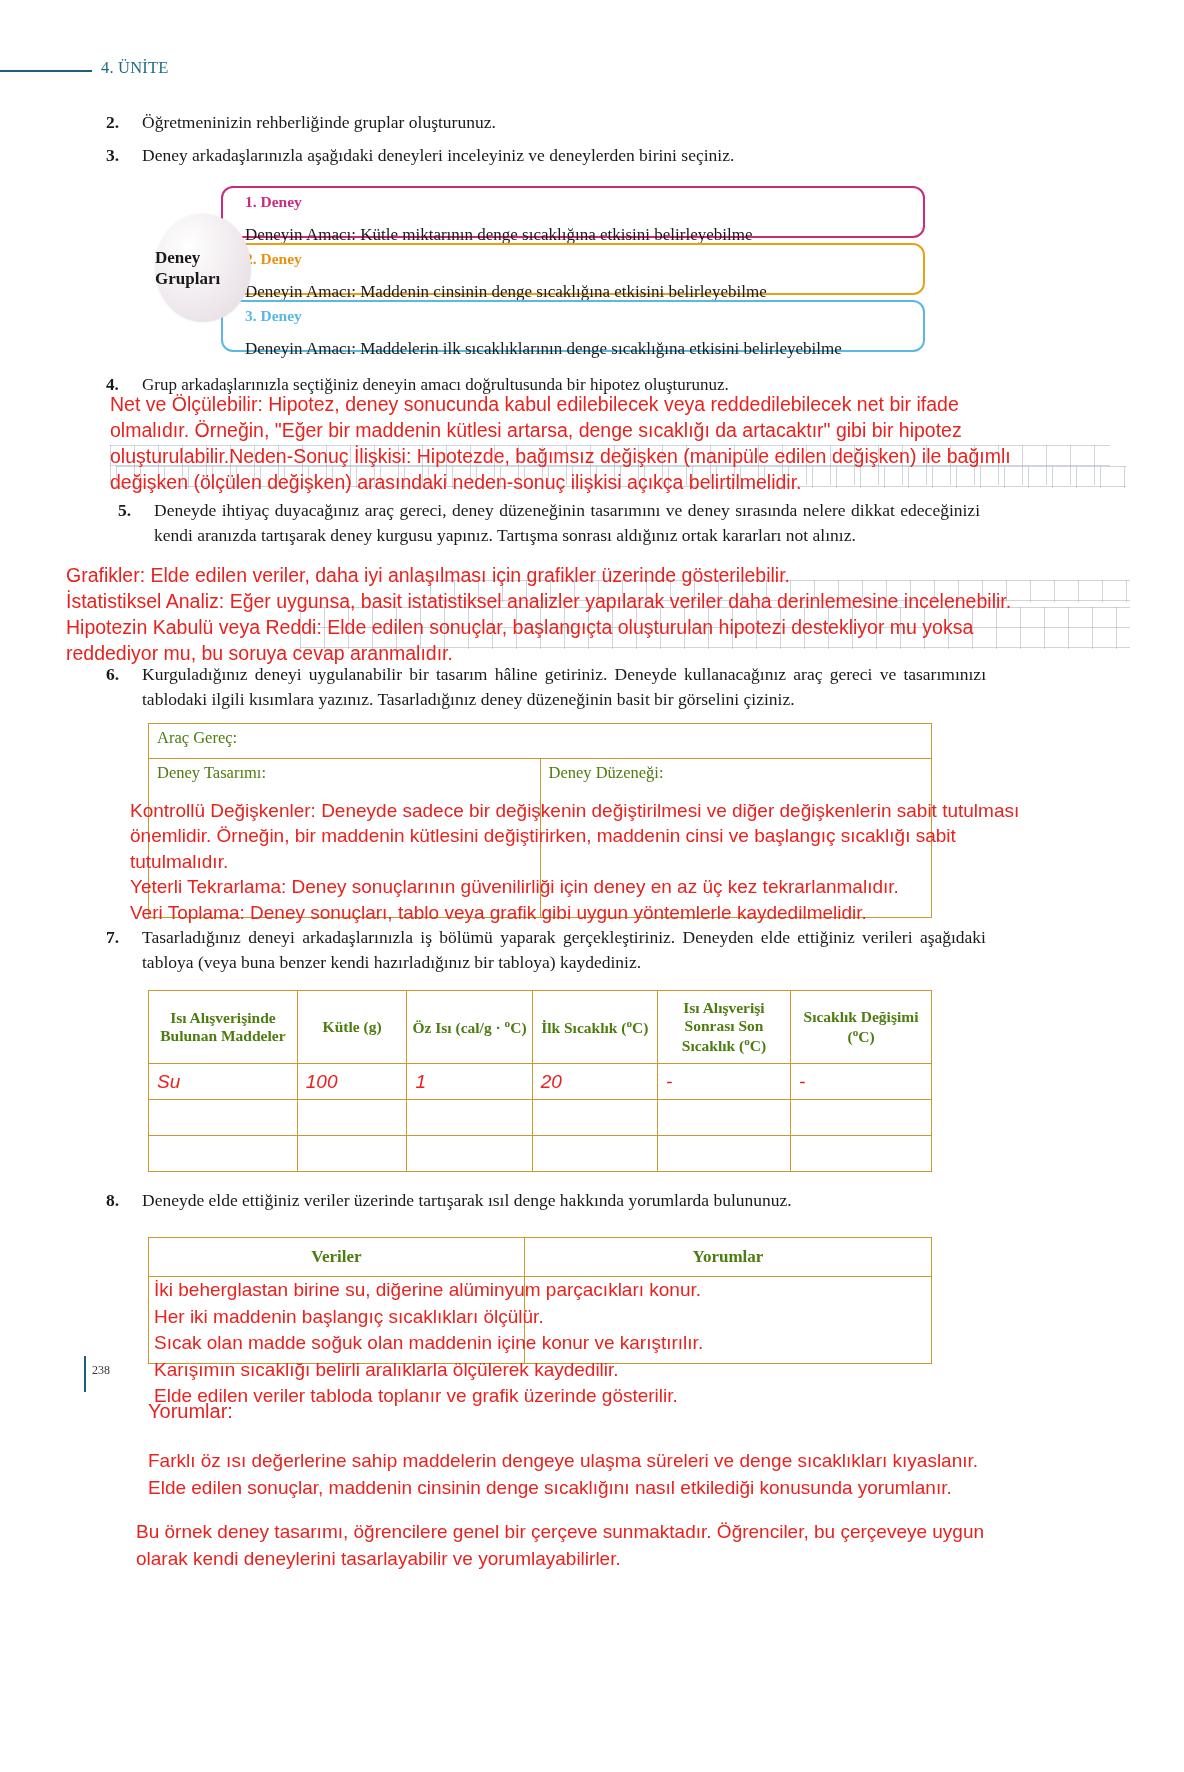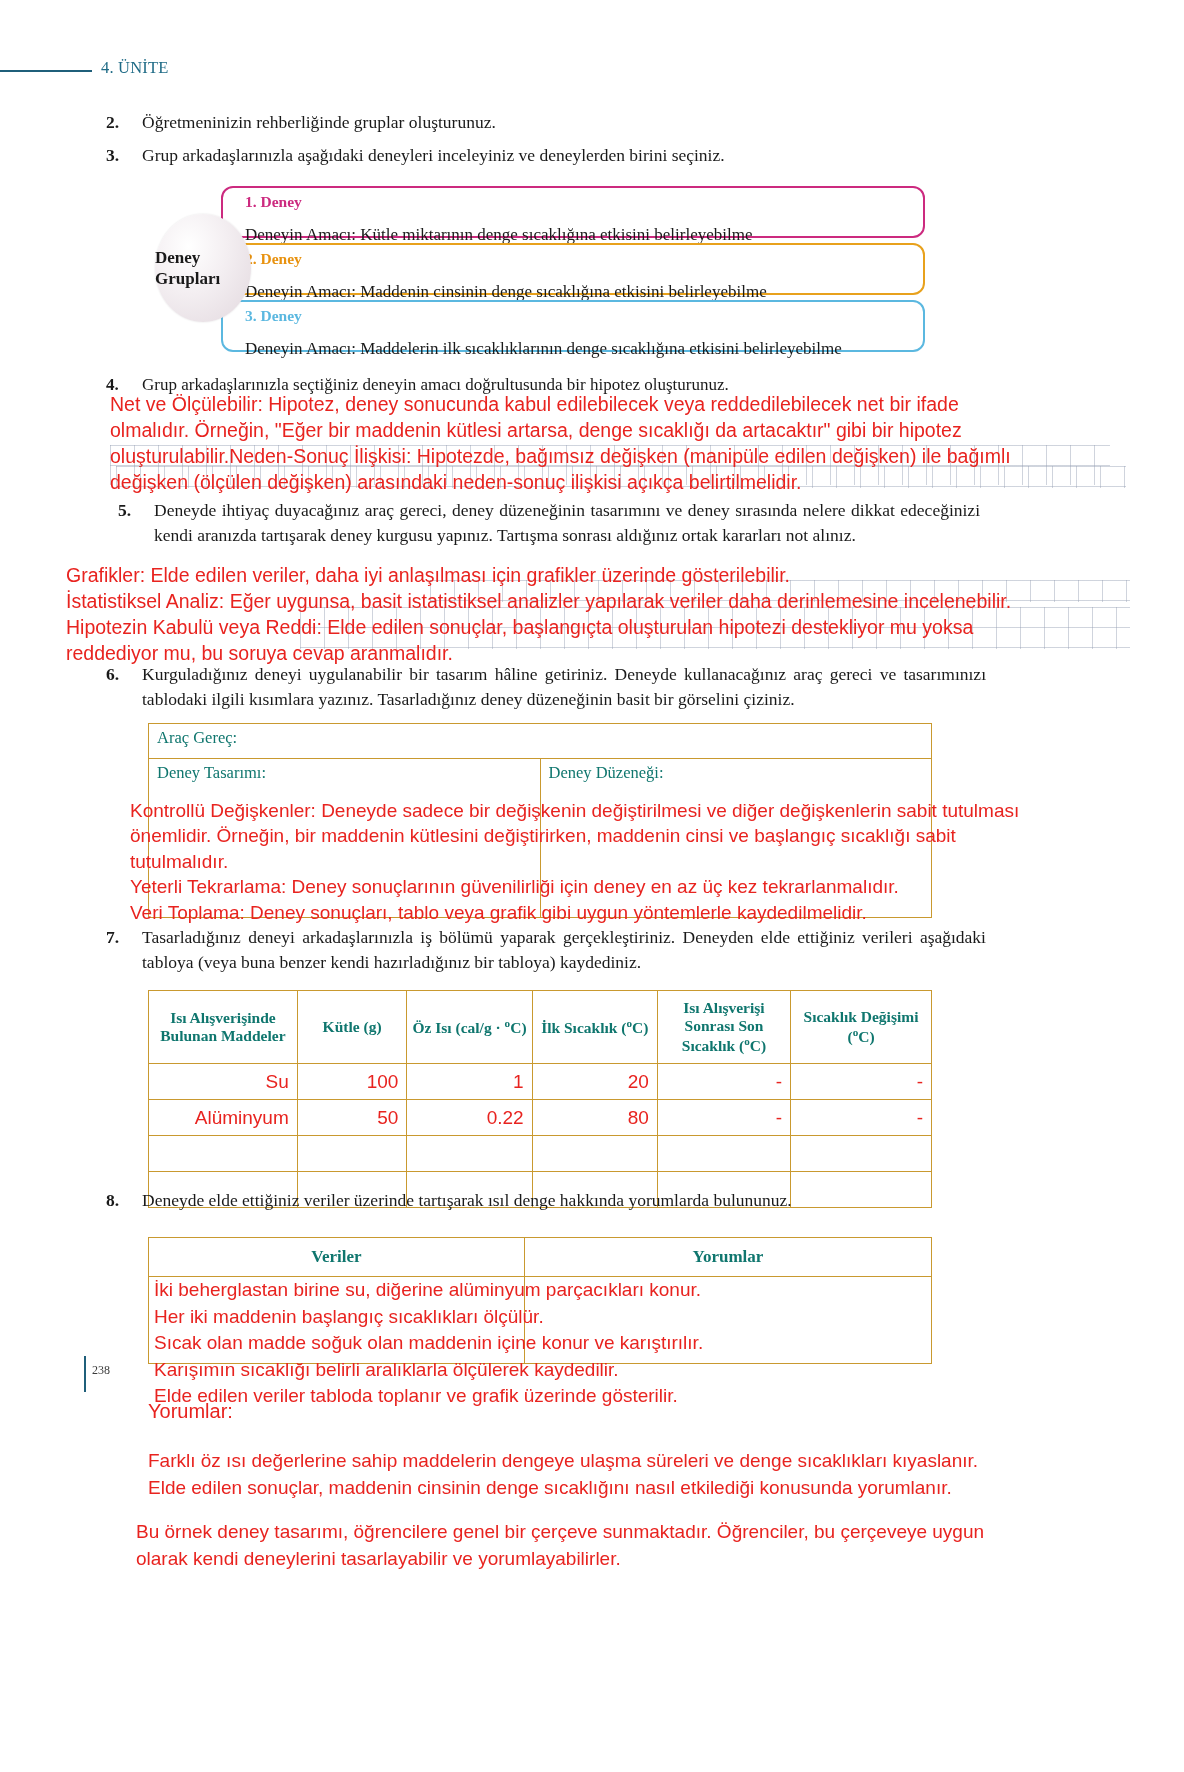--- a/index.html
+++ b/index.html
@@ -138,44 +138,45 @@
   table.doc {
     position: absolute;
     border-collapse: collapse;
     background: #fff;
   }
   table.doc td, table.doc th {
     border: 1px solid #c9992f;
     padding: 4px 8px;
     font-family: "Liberation Serif", serif;
     font-size: 16.5px;
-    color: #0f766e;
+    color: #4d7c0f;
     vertical-align: top;
   }
   table.doc th { font-weight: bold; text-align: center; vertical-align: middle; }
 
   
   #design-table { left: 148px; top: 723px; width: 784px; }
   #design-table td { height: 26px; }
 
   
   #data-table { left: 148px; top: 990px; width: 784px; }
   #data-table th {
     font-size: 15.5px;
     line-height: 1.16;
     padding: 5px 3px;
     height: 62px;
   }
   #data-table td {
     height: 27px;
-    text-align: right;
+    text-align: left;
     font-family: "Liberation Sans", sans-serif;
     color: #e8231f;
     font-size: 19px;
     vertical-align: middle;
+    font-style: italic;
   }
   .sup { font-size: .72em; vertical-align: super; }
 
   
   #notes-table { left: 148px; top: 1237px; width: 784px; }
   #notes-table th { height: 30px; font-size: 17px; }
   #notes-table td { height: 78px; }
 
   
   .page-num {
@@ -203,21 +204,21 @@
   <div class="header-title">4. ÜNİTE</div>
 </div>
 
 <div class="num-item" style="left:106px; top:110px; width:880px;">
   <div class="num">2.</div>
   <div class="body">Öğretmeninizin rehberliğinde gruplar oluşturunuz.</div>
 </div>
 
 <div class="num-item" style="left:106px; top:143px; width:880px;">
   <div class="num">3.</div>
-  <div class="body">Grup arkadaşlarınızla aşağıdaki deneyleri inceleyiniz ve deneylerden birini seçiniz.</div>
+  <div class="body">Deney arkadaşlarınızla aşağıdaki deneyleri inceleyiniz ve deneylerden birini seçiniz.</div>
 </div>
 
 <div class="exp-wrap">
   <div class="exp-oval">
     <span>Deney</span>
     <span>Grupları</span>
   </div>
 
   <div class="exp-box b1">
     <div class="exp-label">1. Deney</div>
@@ -307,28 +308,20 @@
   <tbody>
     <tr>
       <td>Su</td>
       <td>100</td>
       <td>1</td>
       <td>20</td>
       <td>-</td>
       <td>-</td>
     </tr>
     <tr>
-      <td>Alüminyum</td>
-      <td>50</td>
-      <td>0.22</td>
-      <td>80</td>
-      <td>-</td>
-      <td>-</td>
-    </tr>
-    <tr>
       <td></td>
       <td></td>
       <td></td>
       <td></td>
       <td></td>
       <td></td>
     </tr>
     <tr>
       <td></td>
       <td></td>

